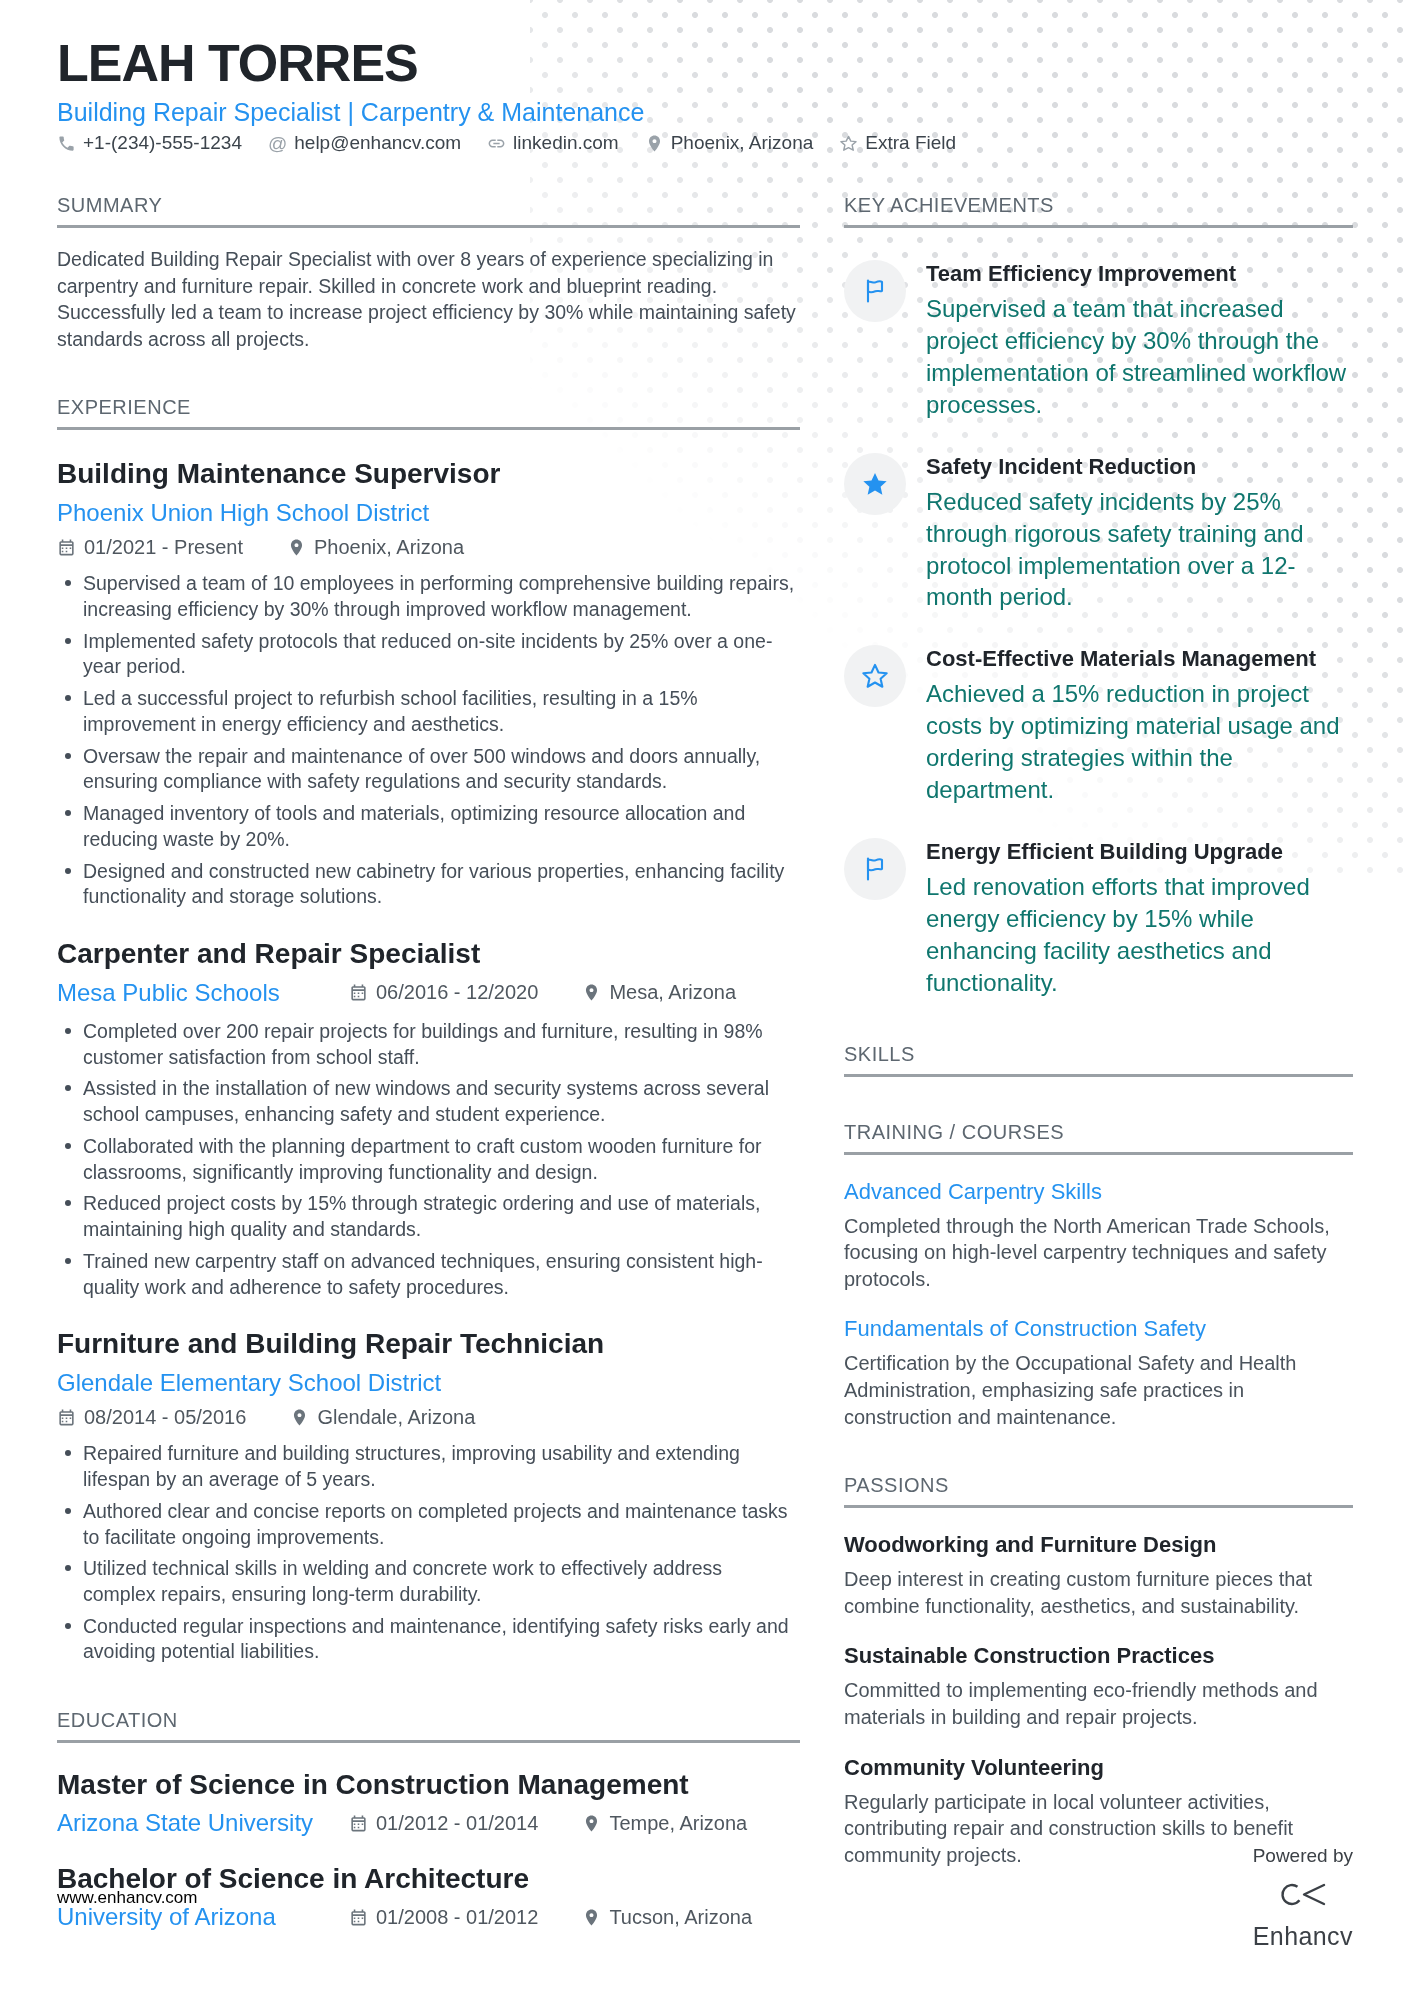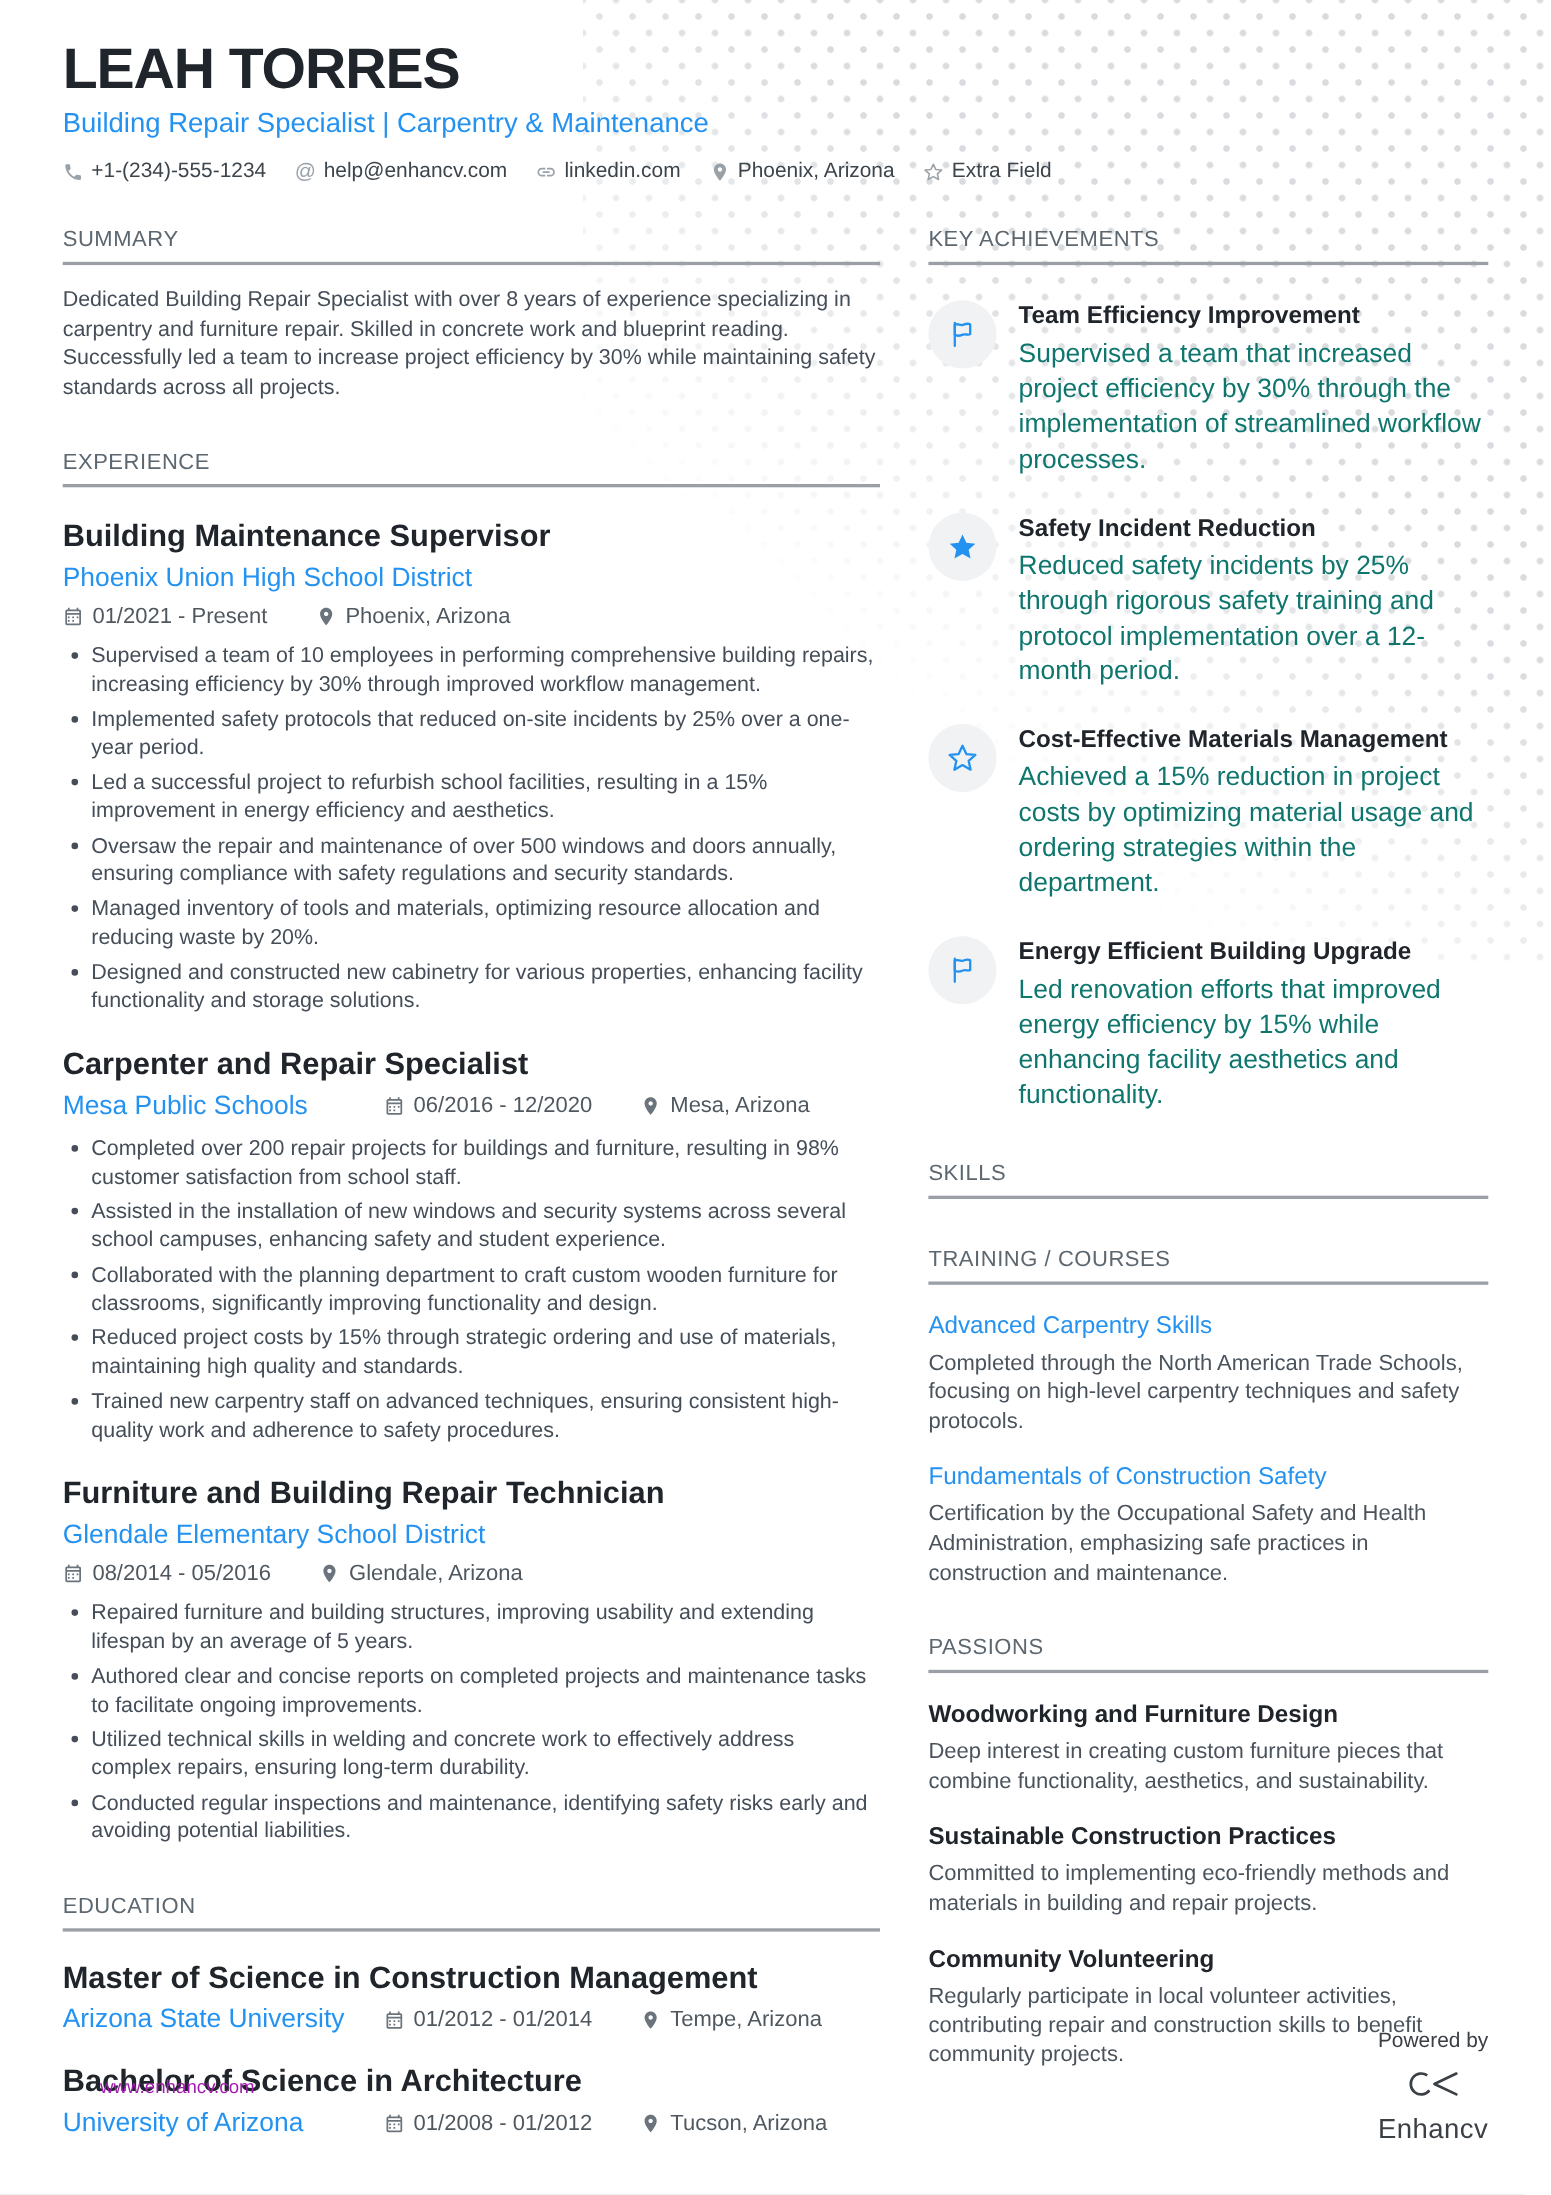--- a/index.html
+++ b/index.html
@@ -10,21 +10,21 @@
         background-image:radial-gradient(circle,#d9dbde 2.6px,transparent 3.4px),
                          radial-gradient(circle,#d9dbde 2.6px,transparent 3.4px);
         background-size:30px 30px;background-position:0 0,15px 15px;
         -webkit-mask-image:linear-gradient(220deg,#000 38%,transparent 70%);
         mask-image:linear-gradient(220deg,#000 38%,transparent 70%);}
   .content{position:relative;z-index:1;padding:0 57px;}
   
   header{padding-top:36px;}
   .name{margin:0;font-size:52px;line-height:1.06;font-weight:700;letter-spacing:-1px;color:#20252b;}
   .headline{margin:7px 0 0;font-size:25px;font-weight:400;color:#2492f0;}
-  .contact{display:flex;align-items:center;gap:26px;margin-top:18px;font-size:19px;color:#3c444c;}
+  .contact{display:flex;align-items:center;gap:26px;margin-top:5px;font-size:19px;color:#3c444c;}
   .c-item{display:flex;align-items:center;gap:7px;white-space:nowrap;}
   .c-ico{width:19px;height:19px;fill:#9aa2a9;flex:none;display:none;}
   .c-ico.show{display:inline-block;}
   .c-ico.at{width:auto;height:auto;font-size:19px;color:#9aa2a9;line-height:1;}
   
   .columns{display:flex;gap:44px;margin-top:40px;}
   .col-left{width:743px;flex:none;}
   .col-right{flex:1;min-width:0;}
   
   .sec{margin-top:44px;}
@@ -59,21 +59,21 @@
   
   .skills-text{margin-top:18px;font-size:21px;line-height:1.35;color:#454e58;}
   
   .course{margin-top:24px;}
   .course-title{font-size:22px;color:#2492f0;}
   .passion-title{font-size:22px;font-weight:600;color:#20252b;}
   .course-text{margin-top:8px;font-size:20px;line-height:1.33;color:#4a535c;}
   
   .footer{position:absolute;left:57px;right:57px;bottom:44px;z-index:1;
           display:flex;justify-content:space-between;align-items:center;}
-  .site{font-size:17px;color:#a21caf;margin-left:34px;}
+  .site{font-size:17px;color:#000000;}
   .powered{display:flex;align-items:center;gap:14px;color:#3b4046;flex-direction:column;}
   .powered-label{font-size:19px;}
   .brand{font-size:25px;letter-spacing:.4px;}
 </style>
 </head>
 <body>
 
 <div class="page">
   <div class="dots"></div>
 

